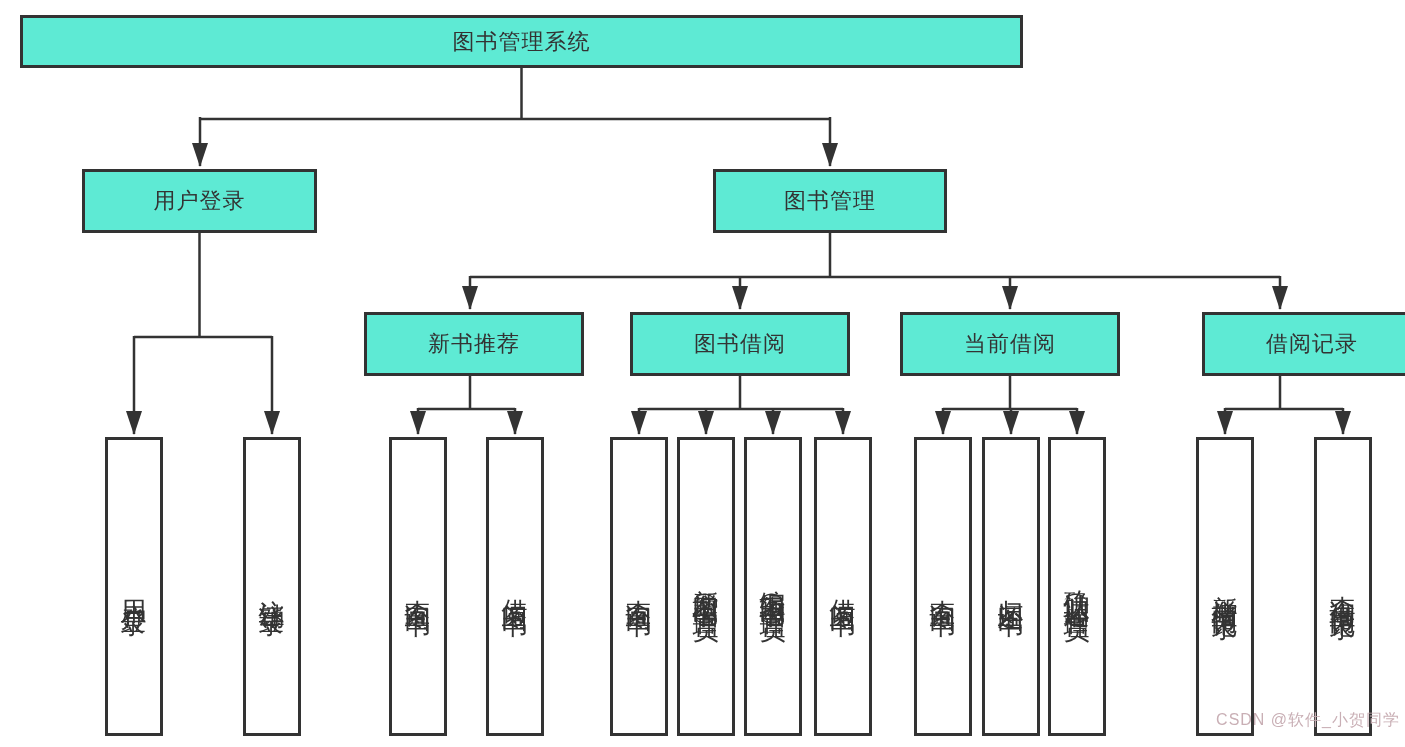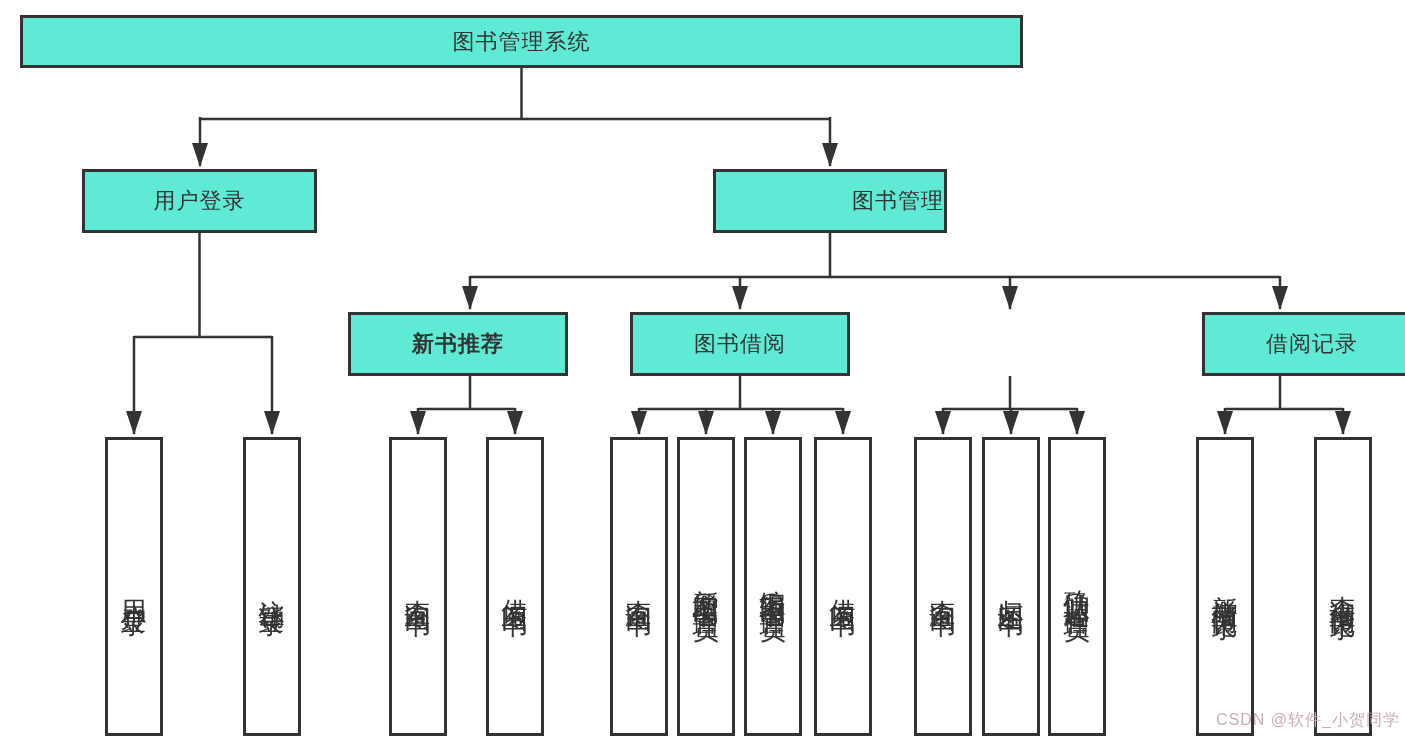--- a/index.html
+++ b/index.html
@@ -17,23 +17,23 @@
     position:absolute;box-sizing:border-box;border:3px solid #333333;background:#ffffff;
     top:437px;height:299px;width:58px;
     display:flex;align-items:center;justify-content:center;z-index:2;
   }
   .leaf span{
     writing-mode:vertical-rl;text-orientation:mixed;white-space:nowrap;
     color:#333333;font-size:26px;letter-spacing:4px;line-height:1;
   }
   .root{left:20px;top:15px;width:1003px;height:53px;}
   .n-user{left:82px;top:169px;width:235px;height:64px;}
-  .n-book{left:713px;top:169px;width:234px;height:64px;justify-content:flex-end;}
+  .n-book{left:713px;top:169px;width:234px;height:64px;}
   .lvl2{top:312px;height:64px;width:220px;}
-  .n-new{left:348px;font-weight:bold;}
+  .n-new{left:364px;}
   .n-borrow{left:630px;}
   .n-current{left:900px;}
   .n-records{left:1202px;}
   .l-user-login{left:105px;}
   .l-logout{left:243px;}
   .l-new-query{left:389px;}
   .l-new-borrow{left:486px;}
   .l-b-query{left:610px;}
   .l-b-add{left:677px;}
   .l-b-edit{left:744px;}
@@ -106,20 +106,23 @@
   <div class="node n-book">
     <span>图书管理</span>
   </div>
 
   <div class="node lvl2 n-new">
     <span>新书推荐</span>
   </div>
   <div class="node lvl2 n-borrow">
     <span>图书借阅</span>
   </div>
+  <div class="node lvl2 n-current">
+    <span>当前借阅</span>
+  </div>
   <div class="node lvl2 n-records">
     <span>借阅记录</span>
   </div>
 
   <div class="leaf l-user-login">
     <span>用户登录</span>
   </div>
   <div class="leaf l-logout">
     <span>注销登录</span>
   </div>

